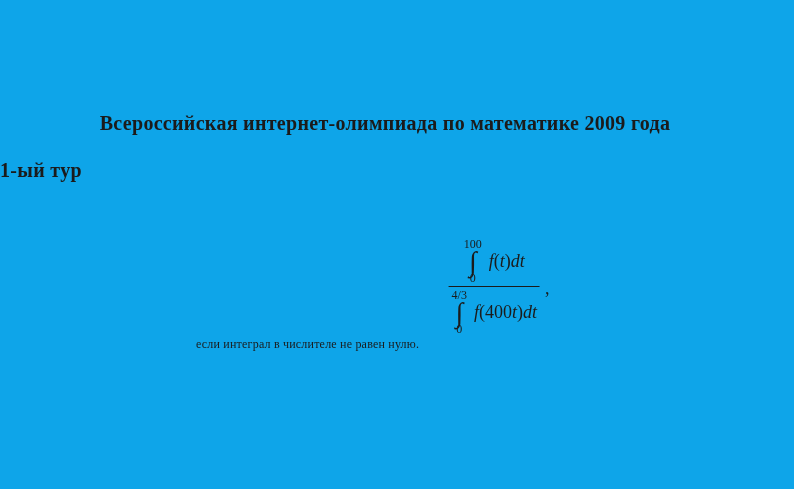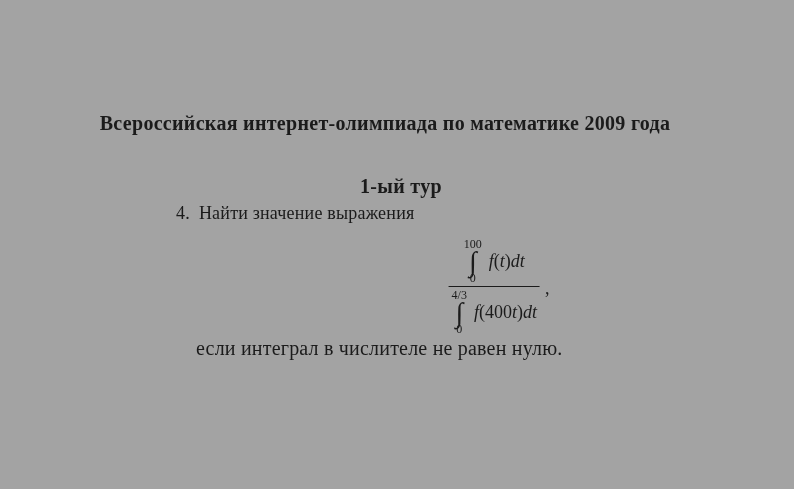--- a/index.html
+++ b/index.html
@@ -4,21 +4,21 @@
 <style>
   html, body {
     margin: 0;
     padding: 0;
     background: #ffffff;
   }
   .page {
     position: relative;
     width: 794px;
     height: 489px;
-    background: #a3a3a3;
+    background: #0ea5e9;
     overflow: hidden;
     font-family: "Liberation Serif", "DejaVu Serif", serif;
     color: #1b1b1b;
   }
   .doc-title {
     position: absolute;
     top: 112px;
     left: 0;
     width: 770px;
     margin: 0;
@@ -26,42 +26,41 @@
     font-size: 20px;
     font-weight: bold;
     letter-spacing: 0.3px;
     white-space: nowrap;
   }
   .doc-subtitle {
     position: absolute;
     top: 159px;
     left: 0;
     width: 770px;
-    margin: 16px;
-    text-align: center;
+    margin: 0;
     font-size: 20px;
     font-weight: bold;
     letter-spacing: 0.3px;
   }
   .problem-line {
     position: absolute;
     top: 203px;
     left: 176px;
     font-size: 18px;
     letter-spacing: 0.2px;
     white-space: nowrap;
   }
   .problem-number {
     margin-right: 9px;
   }
   .condition-line {
     position: absolute;
     top: 337px;
     left: 196px;
-    font-size: 20px;
+    font-size: 12px;
     letter-spacing: 0.2px;
     white-space: nowrap;
   }
   
   .formula {
     position: absolute;
     top: 238px;
     left: 499px;
     transform: translateX(-50%);
     display: flex;
@@ -115,23 +114,20 @@
 </style>
 </head>
 <body>
 
 <div class="page">
 
   <h1 class="doc-title">Всероссийская интернет-олимпиада по математике 2009 года</h1>
 
   <h2 class="doc-subtitle">1-ый тур</h2>
 
-  <div class="problem-line">
-    <span class="problem-number">4.</span><span>Найти значение выражения</span>
-  </div>
 
   <div class="formula">
     <div class="frac">
 
       <div class="frac-row">
         <span class="intwrap">
           <span class="lim lim-upper">100</span>
           <span class="intsign">∫</span>
           <span class="lim lim-lower">0</span>
         </span>

